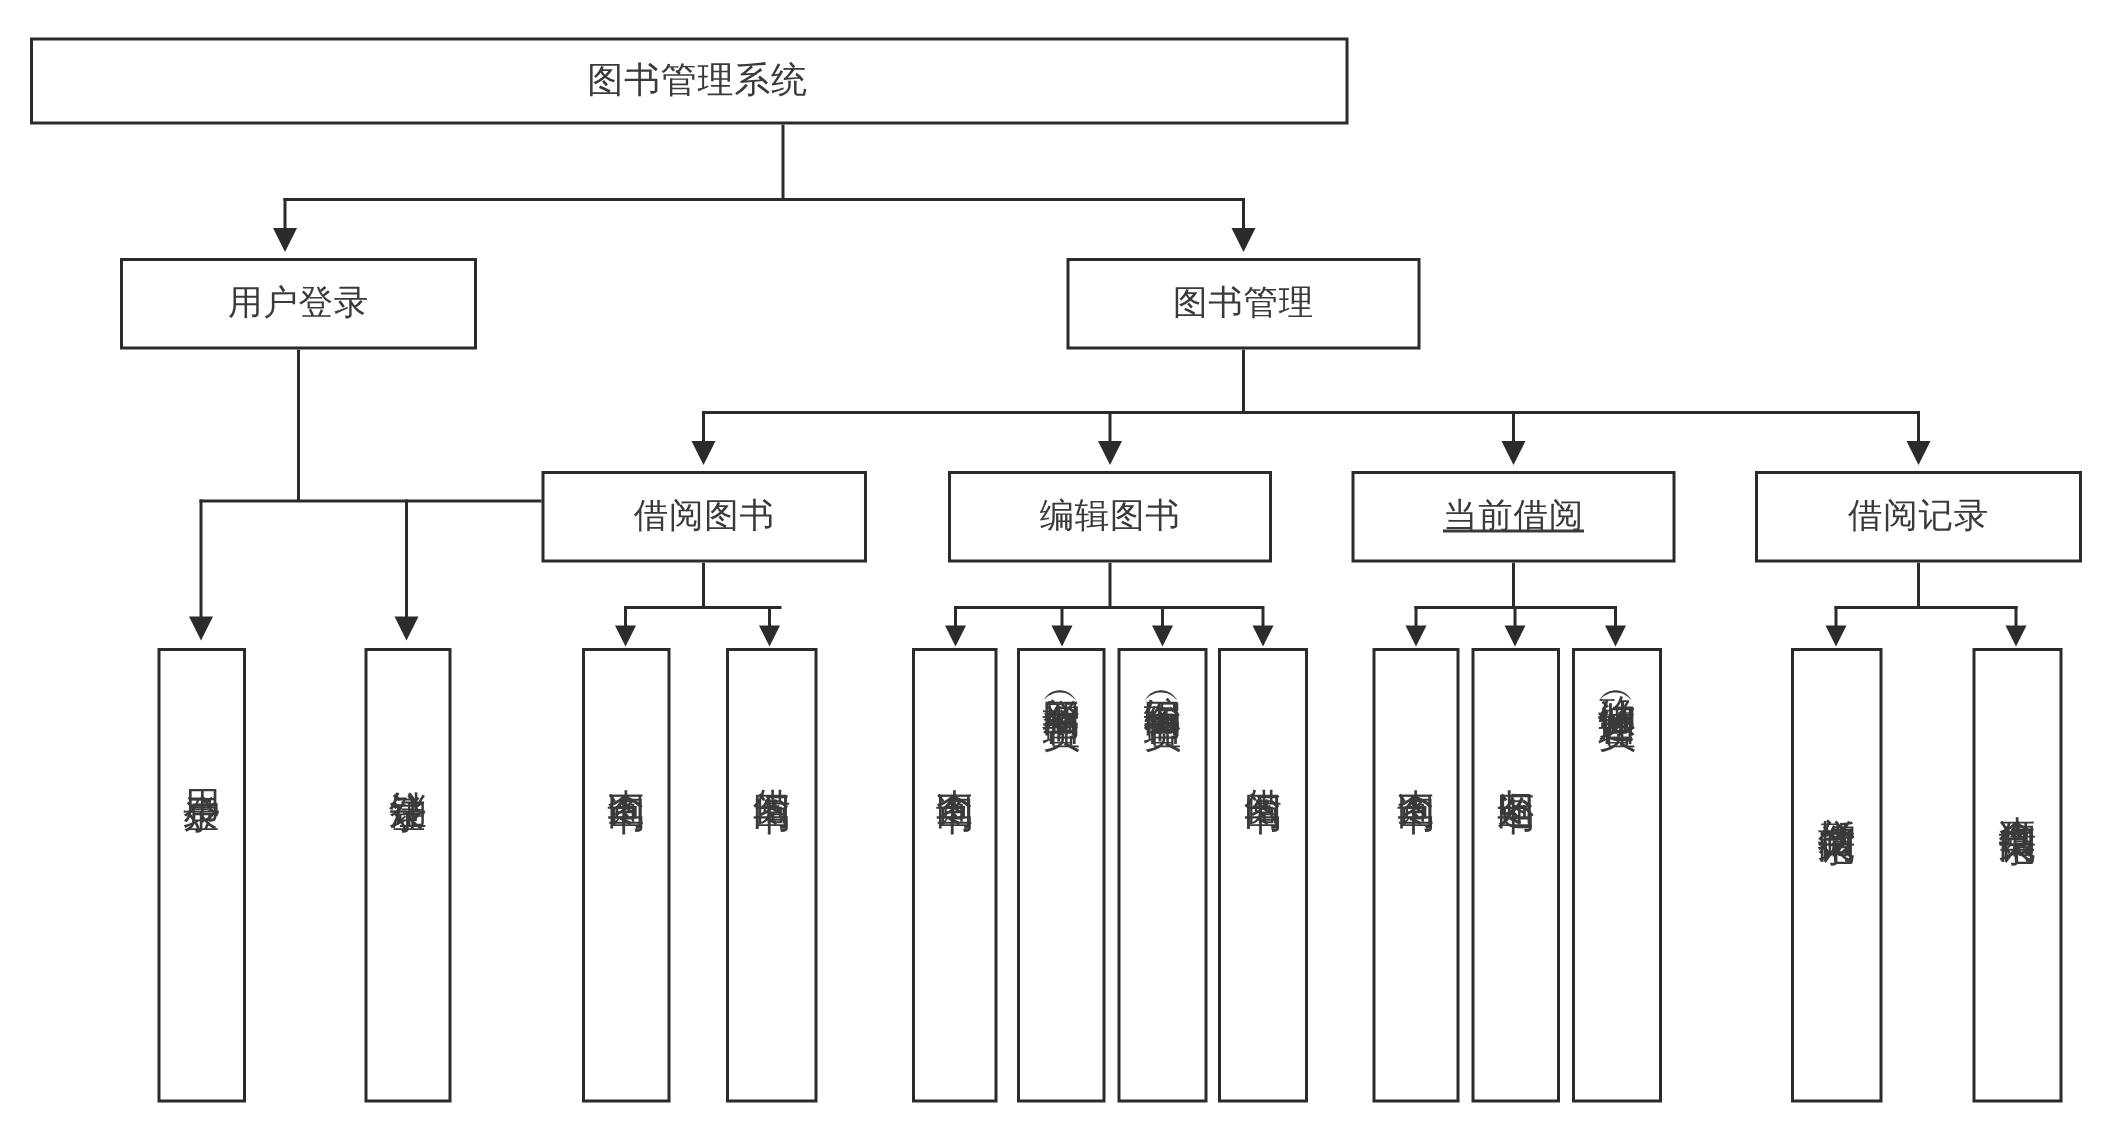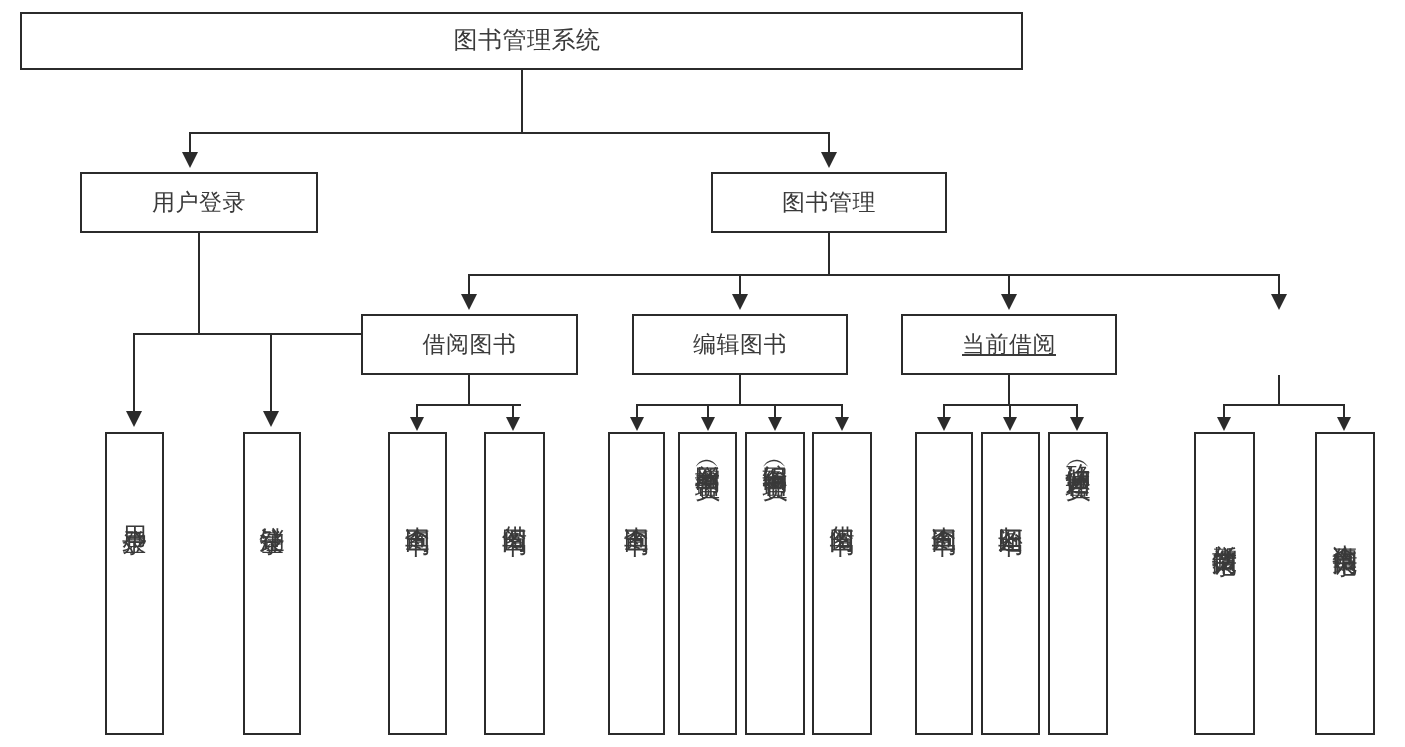--- a/index.html
+++ b/index.html
@@ -86,21 +86,21 @@
     z-index:9;
     white-space:nowrap;
     letter-spacing:0.5px;
   }
 </style>
 </head>
 <body>
 
 <div id="canvas">
 
-  <div class="node h root" style="left:20px; top:12px; width:1003px; height:58px;padding-left:11px;">
+  <div class="node h root" style="left:20px; top:25px; width:879px; height:58px;padding-left:11px;">
     <span class="lbl">图书管理系统</span>
   </div>
 
   <div class="ln v" style="left:521px; top:70px; width:2px; height:63px;"></div>
 
   <div class="ln h" style="left:189px; top:132px; width:641px; height:2px;"></div>
 
   <div class="ln v" style="left:189px; top:132px; width:2px; height:22px;"></div>
   <div class="arrow" style="left:182px; top:152px;"></div>
   <div class="ln v" style="left:828px; top:132px; width:2px; height:22px;"></div>
@@ -134,20 +134,23 @@
 
   <div class="node h" style="left:361px; top:314px; width:217px; height:61px;">
     <span class="lbl">借阅图书</span>
   </div>
   <div class="node h" style="left:632px; top:314px; width:216px; height:61px;">
     <span class="lbl">编辑图书</span>
   </div>
   <div class="node h" style="left:901px; top:314px; width:216px; height:61px;text-decoration:underline;">
     <span class="lbl">当前借阅</span>
   </div>
+  <div class="node h" style="left:1170px; top:314px; width:218px; height:61px;">
+    <span class="lbl">借阅记录</span>
+  </div>
 
   <div class="ln v" style="left:468px; top:375px; width:2px; height:31px;"></div>
   <div class="ln h" style="left:416px; top:404px; width:105px; height:2px;"></div>
   <div class="ln v" style="left:416px; top:404px; width:2px; height:15px;"></div>
   <div class="arrow sm" style="left:410px; top:417px;"></div>
   <div class="ln v" style="left:512px; top:404px; width:2px; height:15px;"></div>
   <div class="arrow sm" style="left:506px; top:417px;"></div>
 
   <div class="ln v" style="left:739px; top:375px; width:2px; height:31px;"></div>
   <div class="ln h" style="left:636px; top:404px; width:206px; height:2px;"></div>

